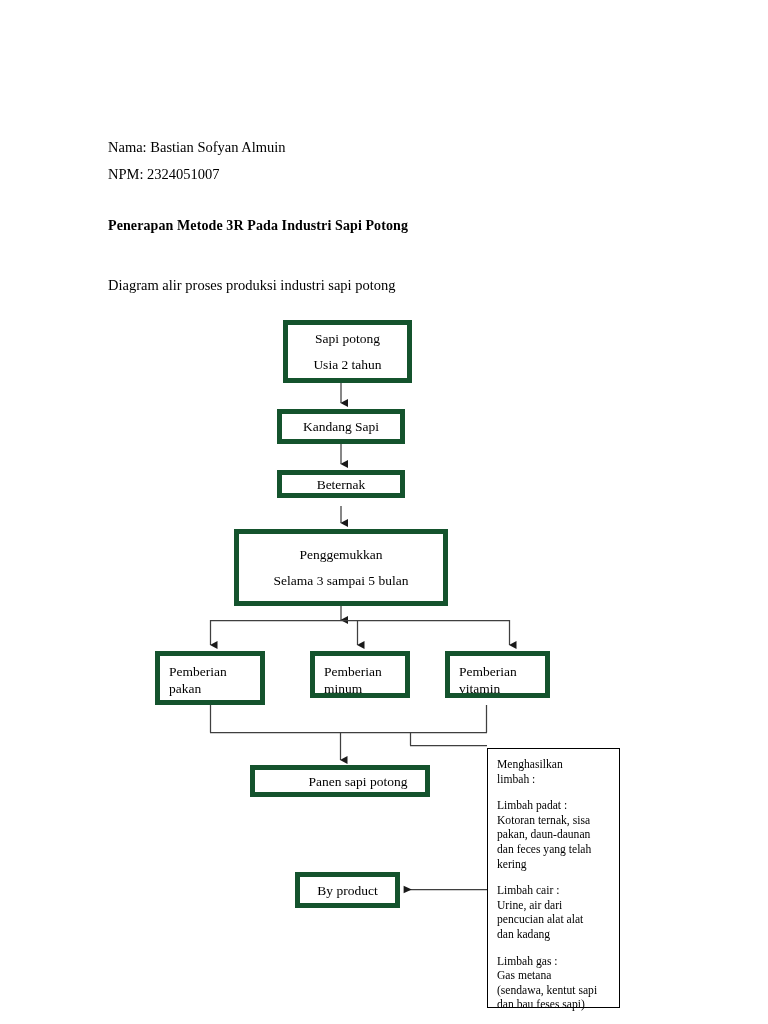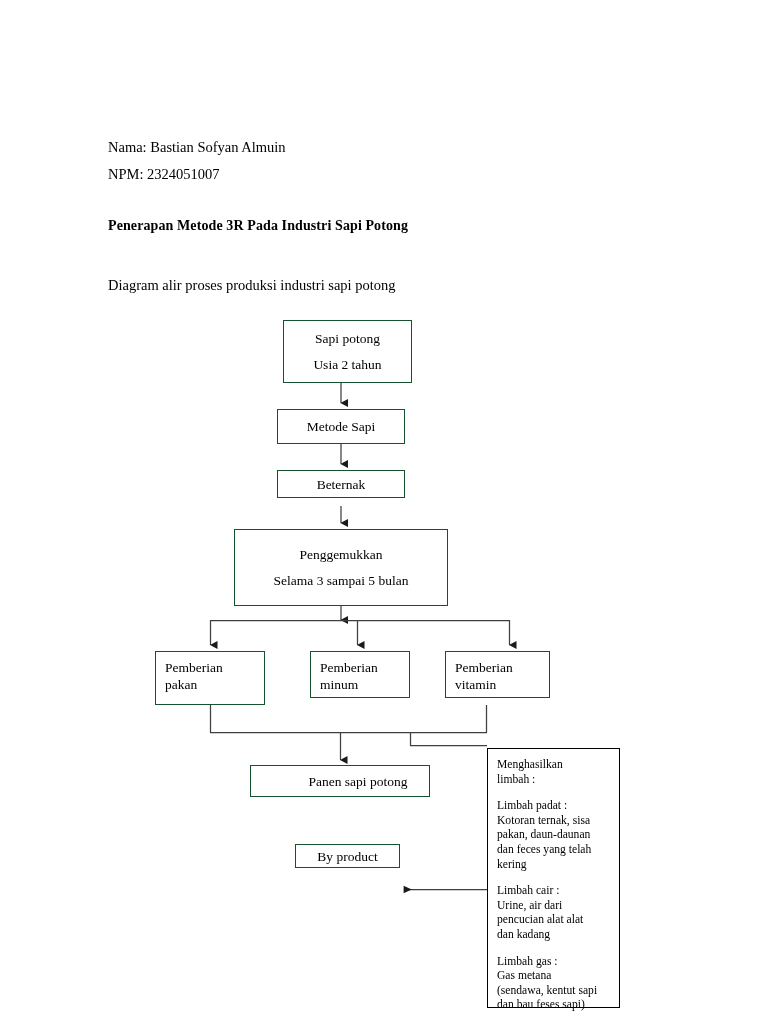--- a/index.html
+++ b/index.html
@@ -61,21 +61,21 @@
     position: absolute;
     left: 0;
     top: 0;
     width: 768px;
     height: 1024px;
     overflow: visible;
   }
   .node {
     position: absolute;
     box-sizing: border-box;
-    border: 1px solid #14532d;
+    border: 5px solid #14532d;
     background: #ffffff;
     font-size: 13.5px;
     line-height: 17px;
     color: #000000;
   }
   .node .lines {
     display: block;
     white-space: pre-line;
   }
   .node.center {
@@ -167,21 +167,21 @@
         <line x1="487" y1="889.5" x2="404" y2="889.5" marker-end="url(#arrowLeft)"></line>
       </g>
     </svg>
 
     <div class="node center two-line-gap" style="left:283px; top:320px; width:129px; height:63px;">
       <span class="lines">Sapi potong
 Usia 2 tahun</span>
     </div>
 
     <div class="node center" style="left:277px; top:409px; width:128px; height:35px;">
-      <span class="lines">Metode Sapi</span>
+      <span class="lines">Kandang Sapi</span>
     </div>
 
     <div class="node center" style="left:277px; top:470px; width:128px; height:28px;">
       <span class="lines">Beternak</span>
     </div>
 
     <div class="node center two-line-gap" style="left:234px; top:529px; width:214px; height:77px;">
       <span class="lines">Penggemukkan
 Selama 3  sampai 5 bulan</span>
     </div>
@@ -198,21 +198,21 @@
 
     <div class="node left-text" style="left:445px; top:651px; width:105px; height:47px;">
       <span class="lines">Pemberian
 vitamin</span>
     </div>
 
     <div class="node center" style="left:250px; top:765px; width:180px; height:32px;padding-left:36px;">
       <span class="lines">Panen sapi potong</span>
     </div>
 
-    <div class="node center" style="left:295px; top:844px; width:105px; height:24px;align-items:center;">
+    <div class="node center" style="left:295px; top:872px; width:105px; height:36px;align-items:center;">
       <span class="lines">By product</span>
     </div>
 
     <div class="note-box" style="left:487px; top:748px; width:133px; height:260px;">
       <p class="note-para">Menghasilkan
 limbah :</p>
       <p class="note-para">Limbah padat :
 Kotoran ternak, sisa
 pakan, daun-daunan
 dan feces yang telah

